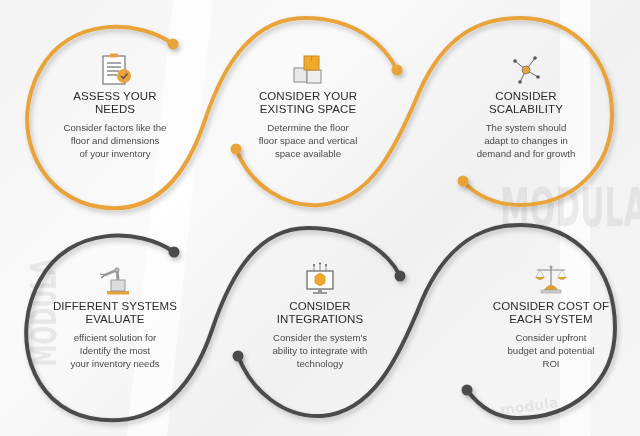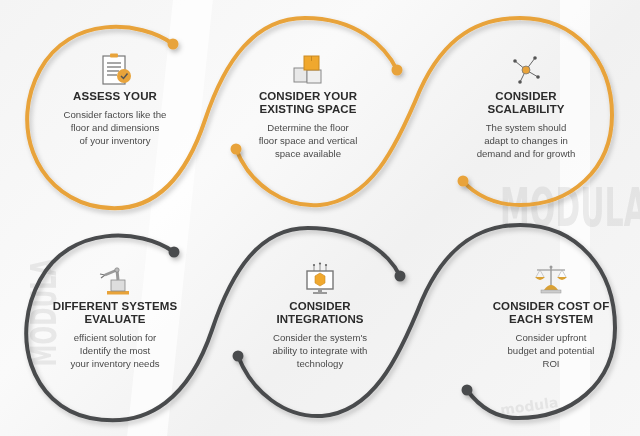--- a/index.html
+++ b/index.html
@@ -4,21 +4,21 @@
 <style>
   html,body{margin:0;padding:0;}
   body{width:640px;height:436px;overflow:hidden;position:relative;
     background:linear-gradient(135deg,#f4f4f4 0%,#fafafa 35%,#f1f1f1 60%,#f7f7f7 100%);
     font-family:"Liberation Sans",sans-serif;}
   .bgstreak{position:absolute;background:rgba(255,255,255,0.7);}
   .wm{position:absolute;color:rgba(180,180,180,0.25);font-weight:bold;font-family:"DejaVu Sans",sans-serif;}
   svg.curves{position:absolute;left:0;top:0;}
   .card{position:absolute;width:200px;text-align:center;}
   .icon{display:block;margin:0 auto;}
-  .title{font-weight:bold;font-size:11.5px;line-height:13px;color:#2b2b2b;letter-spacing:0.1px;margin-top:4px;}
+  .title{font-weight:normal;font-size:11.5px;line-height:13px;color:#2b2b2b;letter-spacing:0.1px;margin-top:4px;}
   .desc{font-size:9.6px;line-height:13px;color:#4a4a4a;margin-top:5px;}
 </style>
 </head>
 <body>
 
 <div class="bgstreak" style="left:150px;top:0;width:40px;height:436px;transform:skewX(-6deg);"></div>
 <div class="bgstreak" style="left:560px;top:0;width:30px;height:436px;"></div>
 <div class="wm" style="left:500px;top:190px;font-size:30px;transform:scaleY(1.8);">MODULA</div>
 <div class="wm" style="left:-10px;top:300px;font-size:22px;transform:rotate(-90deg) scaleY(1.6);">MODULA</div>
 <div class="wm" style="left:500px;top:398px;font-size:14px;transform:rotate(-8deg);">modula</div>
@@ -55,20 +55,21 @@
     <rect x="15" y="1.5" width="8" height="4" rx="1" fill="#E8A33A"></rect>
     <line x1="12" y1="11" x2="26" y2="11" stroke="#777" stroke-width="1.3"></line>
     <line x1="12" y1="15" x2="26" y2="15" stroke="#777" stroke-width="1.3"></line>
     <line x1="12" y1="19" x2="24" y2="19" stroke="#777" stroke-width="1.3"></line>
     <line x1="12" y1="23" x2="22" y2="23" stroke="#777" stroke-width="1.3"></line>
     <circle cx="29" cy="24" r="7" fill="#E8A33A"></circle>
     <polyline points="26,24 28.5,26.5 32.5,21.5" fill="none" stroke="#555" stroke-width="1.5"></polyline>
   </svg>
   <div class="title">
     <div>ASSESS YOUR</div>
+      <div>NEEDS</div>
   </div>
   <div class="desc">
     <div>Consider factors like the</div>
       <div>floor and dimensions</div>
       <div>of your inventory</div>
   </div>
 </div>
 
 <div class="card" style="left:208px;top:54px;">
   <svg class="icon" width="36" height="32" viewBox="0 0 36 32">

